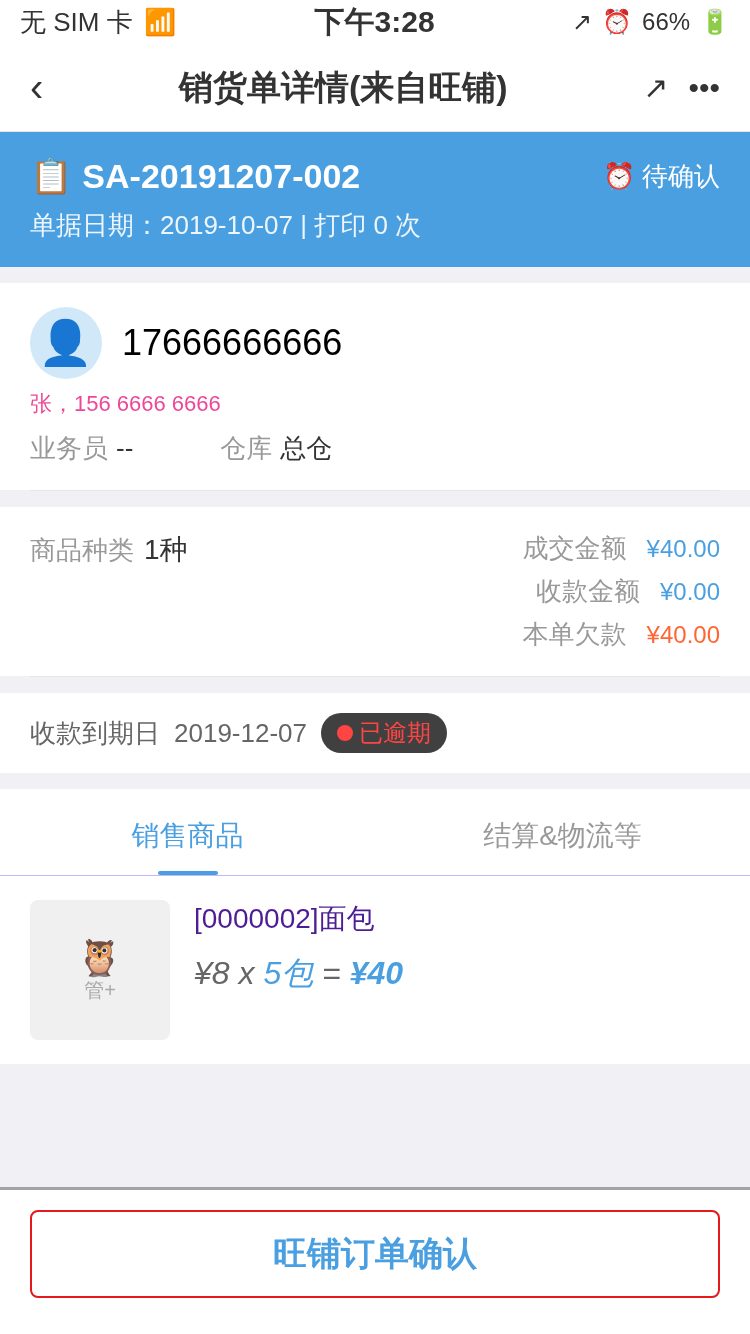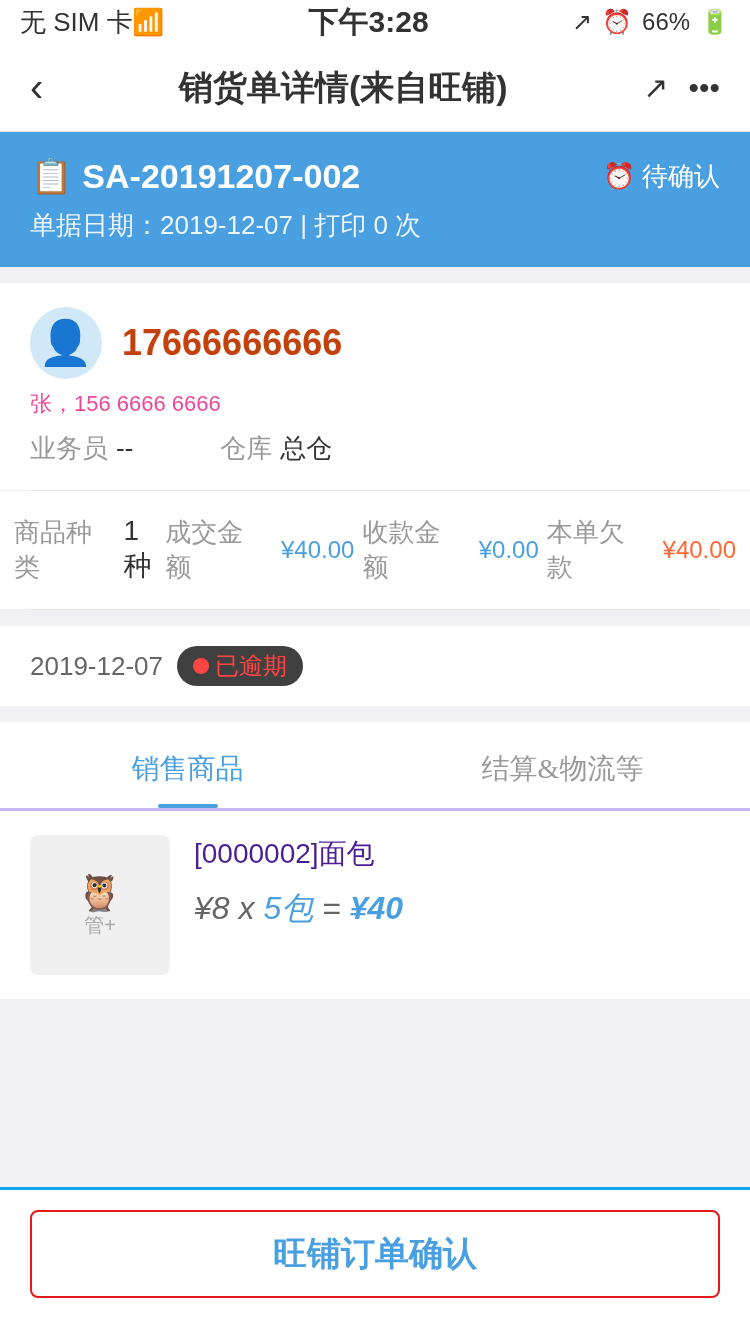--- a/index.html
+++ b/index.html
@@ -17,21 +17,21 @@
     .status-bar {
       background: #fff;
       height: 44px;
       display: flex;
       align-items: center;
       justify-content: space-between;
       padding: 0 20px;
       font-size: 26px;
       font-weight: 500;
     }
-    .status-bar-left { display: flex; align-items: center; gap: 0; }
+    .status-bar-left { display: flex; align-items: center; gap: 12px; }
     .status-bar-center { font-size: 30px; font-weight: 600; }
     .status-bar-right { display: flex; align-items: center; gap: 10px; font-size: 24px; }
 
     
     .nav-bar {
       background: #fff;
       height: 88px;
       display: flex;
       align-items: center;
       justify-content: space-between;
@@ -111,22 +111,22 @@
       align-items: center;
       justify-content: center;
       flex-shrink: 0;
     }
     .avatar-icon {
       font-size: 44px;
       color: #7ab8e0;
     }
     .customer-name {
       font-size: 36px;
-      font-weight: 700;
-      color: #c2410c;
+      font-weight: 400;
+      color: #000000;
     }
     .customer-sub {
       font-size: 22px;
       color: #ec4899;
       margin-bottom: 12px;
     }
     .customer-meta {
       display: flex;
       gap: 87px;
       font-size: 26px;
@@ -138,39 +138,40 @@
 
     .divider {
       height: 1px;
       background: #e5e5e5;
       margin: 0 30px;
     }
 
     
     .summary-section {
       background: #fff;
-      padding: 24px 14px;
+      padding: 24px 30px;
+      margin-top: 16px;
     }
     .summary-row {
       display: flex;
       justify-content: space-between;
       align-items: flex-start;
     }
     .summary-left {
       display: flex;
       align-items: center;
       gap: 10px;
       font-size: 26px;
       color: #666;
     }
     .summary-label { color: #999; }
     .summary-value { color: #333; font-size: 28px; }
     .summary-right {
       display: flex;
-      flex-direction: row;
+      flex-direction: column;
       align-items: flex-end;
       gap: 8px;
     }
     .amount-row {
       display: flex;
       gap: 20px;
       align-items: center;
       font-size: 26px;
     }
     .amount-label { color: #999; }
@@ -206,22 +207,21 @@
       display: inline-block;
     }
 
     
     .tabs-section {
       background: #fff;
       margin-top: 16px;
     }
     .tabs-row {
       display: flex;
-      border-bottom: 3px solid #c4b5fd;
-      font-family: Liberation Serif, serif;
+      border-bottom: 1px solid #c4b5fd;
     }
     .tab-item {
       flex: 1;
       text-align: center;
       padding: 28px 0 20px;
       font-size: 28px;
       color: #999;
       cursor: pointer;
       position: relative;
     }
@@ -288,21 +288,21 @@
     }
 
     
     .bottom-bar {
       position: fixed;
       bottom: 0;
       left: 0;
       width: 750px;
       background: #fff;
       padding: 20px 30px 36px;
-      border-top: 3px solid #0ea5e9;
+      border-top: 3px solid #a3a3a3;
     }
     .confirm-btn {
       width: 100%;
       height: 88px;
       border: 2px solid #e5181b;
       background: #fff;
       border-radius: 8px;
       font-size: 34px;
       color: #4a9fe0;
       font-weight: 600;
@@ -344,21 +344,21 @@
   <div class="order-header-top">
     <div class="order-id">
       <span>📋</span>
       <span>SA-20191207-002</span>
     </div>
     <div class="order-status">
       <span>⏰</span>
       <span>待确认</span>
     </div>
   </div>
-  <div class="order-date">单据日期：2019-12-07 | 打印 0 次</div>
+  <div class="order-date">单据日期：2019-10-07 | 打印 0 次</div>
 </div>
 
 <div class="customer-section">
   <div class="customer-top">
     <div class="avatar">
       <span class="avatar-icon">👤</span>
     </div>
     <div class="customer-name">17666666666</div>
   </div>
   <div class="customer-sub">张，156 6666 6666</div>
@@ -395,20 +395,21 @@
         <span class="amount-label">本单欠款</span>
         <span class="amount-value orange">¥40.00</span>
       </div>
     </div>
   </div>
 </div>
 
 <div class="divider"></div>
 
 <div class="due-section">
+  <span>收款到期日</span>
   <span>2019-12-07</span>
   <span class="overdue-badge">
     <span class="overdue-dot"></span>
     <span>已逾期</span>
   </span>
 </div>
 
 <div class="tabs-section">
   <div class="tabs-row">
     <div class="tab-item active">

